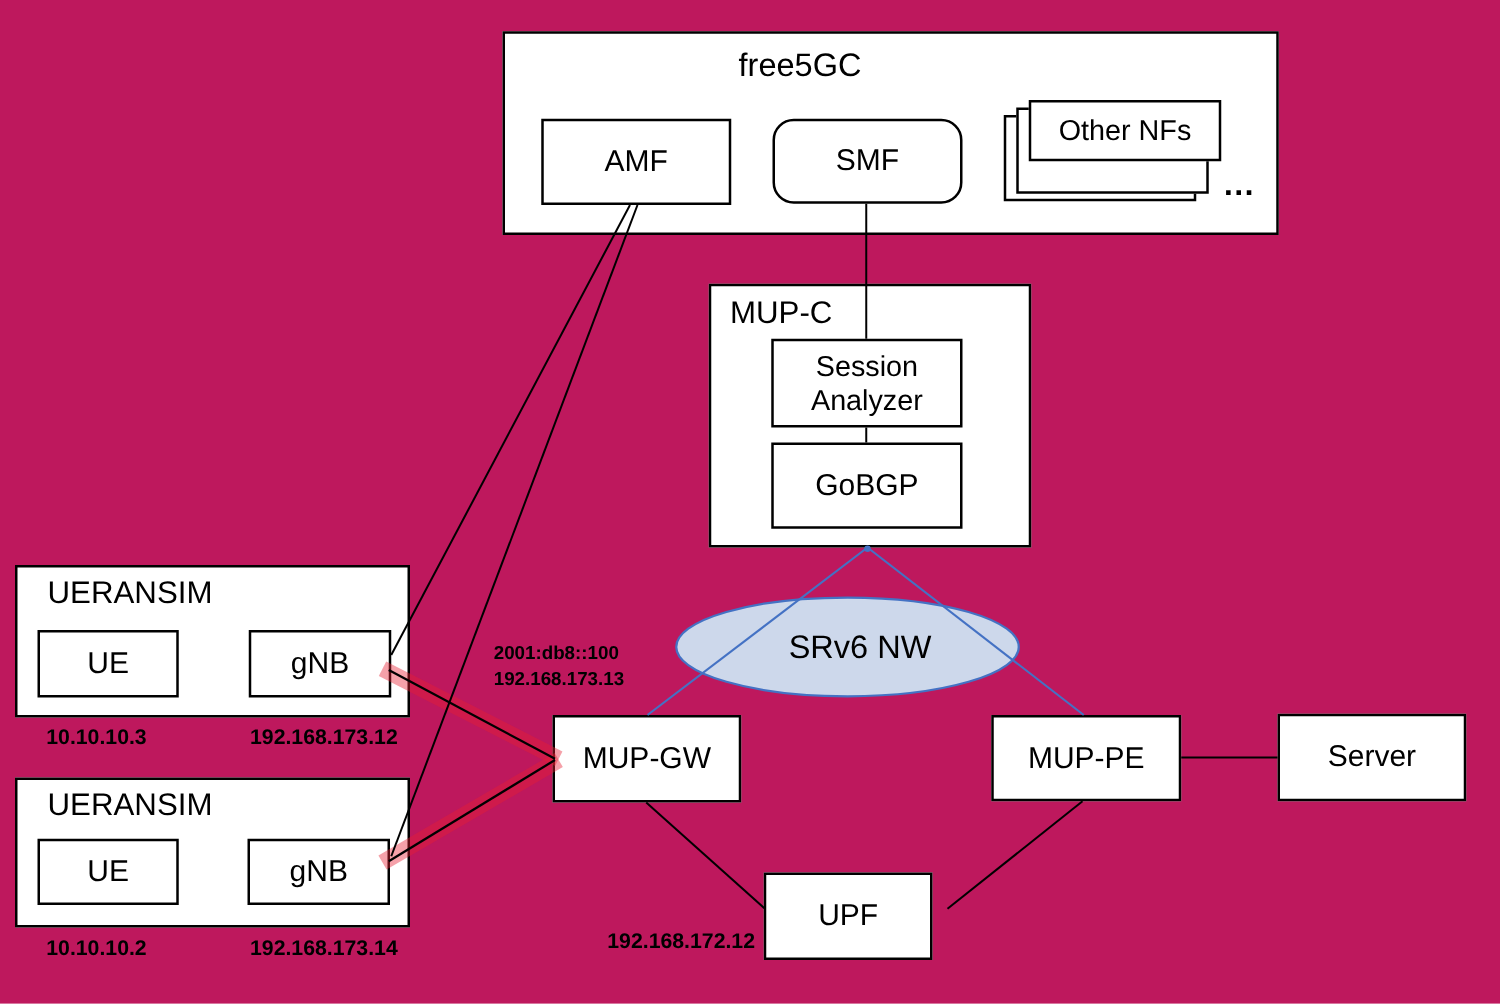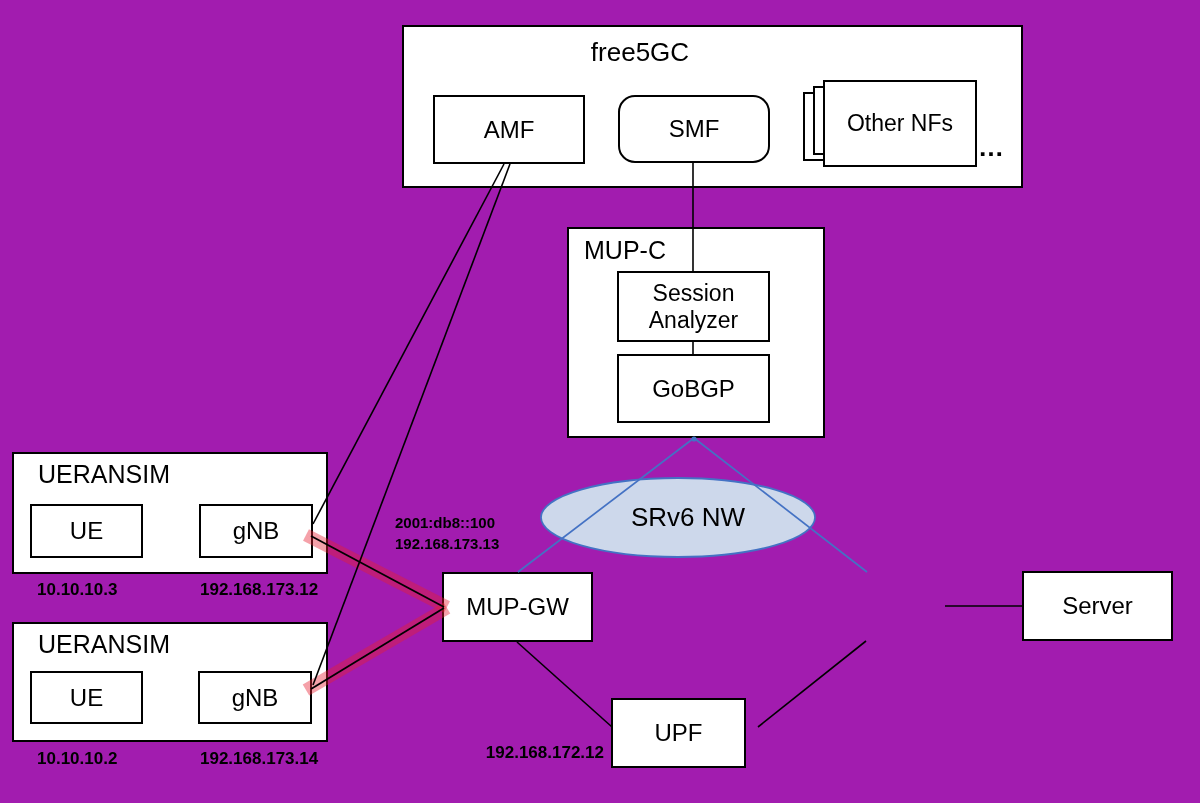--- a/index.html
+++ b/index.html
@@ -1,17 +1,17 @@
 <!DOCTYPE html>
 <html><head>
 <meta charset="utf-8">
 <style>
   html,body{margin:0;padding:0;background:#ffffff;}
   body{font-family:"Liberation Sans",sans-serif;color:#000;}
-  .canvas{position:relative;width:1200px;height:803px;background:#a21caf;overflow:hidden;}
+  .canvas{position:relative;width:1200px;height:803px;background:#be185d;overflow:hidden;}
   .box{
     position:absolute;background:#fff;border:2.5px solid #000;box-sizing:border-box;
     display:flex;align-items:center;justify-content:center;
     font-size:24px;line-height:1.15;text-align:center;z-index:2;
   }
   .frame{position:absolute;background:#fff;border:2.5px solid #000;box-sizing:border-box;z-index:1;}
   .frame-title{position:absolute;font-size:25px;white-space:nowrap;z-index:2;}
   .centered-title{text-align:center;}
   .iplabel{position:absolute;font-size:17px;font-weight:600;white-space:nowrap;z-index:2;}
   .addr-label{position:absolute;font-size:15px;font-weight:600;line-height:21px;white-space:nowrap;z-index:2;}
@@ -30,21 +30,21 @@
 
   <div class="frame" style="left:402px;top:25px;width:621px;height:163px;"></div>
   <div class="frame-title centered-title" style="left:570px;top:37px;width:140px;font-size:26px;">free5GC</div>
 
   <div class="box" style="left:433px;top:95px;width:152px;height:69px;">AMF</div>
 
   <div class="box" style="left:618px;top:95px;width:152px;height:68px;border-radius:17px;">SMF</div>
 
   <div class="box" style="left:803px;top:92px;width:154px;height:69px;"></div>
   <div class="box" style="left:813px;top:86px;width:154px;height:69px;"></div>
-  <div class="box small-font" style="left:823px;top:80px;width:154px;height:87px;">Other NFs</div>
+  <div class="box small-font" style="left:823px;top:80px;width:154px;height:49px;">Other NFs</div>
   <div class="dots" style="left:978px;top:132px;">…</div>
 
   <div class="frame" style="left:567px;top:227px;width:258px;height:211px;"></div>
   <div class="frame-title" style="left:584px;top:236px;">MUP-C</div>
 
   <div class="box small-font" style="left:617px;top:271px;width:153px;height:71px;padding:0 31px;">Session Analyzer</div>
 
   <div class="box" style="left:617px;top:354px;width:153px;height:69px;">GoBGP</div>
 
   <div class="frame" style="left:12px;top:452px;width:316px;height:122px;"></div>
@@ -61,20 +61,21 @@
   <div class="iplabel" style="left:37px;top:749px;">10.10.10.2</div>
   <div class="iplabel" style="left:200px;top:749px;">192.168.173.14</div>
 
   <div class="addr-label" style="left:395px;top:512px;">
     <div>2001:db8::100</div>
     <div>192.168.173.13</div>
   </div>
 
   <div class="box" style="left:442px;top:572px;width:151px;height:70px;">MUP-GW</div>
 
+  <div class="box" style="left:793px;top:572px;width:152px;height:69px;">MUP-PE</div>
 
   <div class="box" style="left:1022px;top:571px;width:151px;height:70px;">Server</div>
 
   <div class="box" style="left:611px;top:698px;width:135px;height:70px;">UPF</div>
   <div class="iplabel" style="left:478px;top:743px;width:126px;text-align:right;">192.168.172.12</div>
 
   <div class="srv6-label" style="left:603px;top:501px;width:170px;height:32px;">SRv6 NW</div>
 
   <svg class="overlay" width="1200" height="803" viewBox="0 0 1200 803">
 

